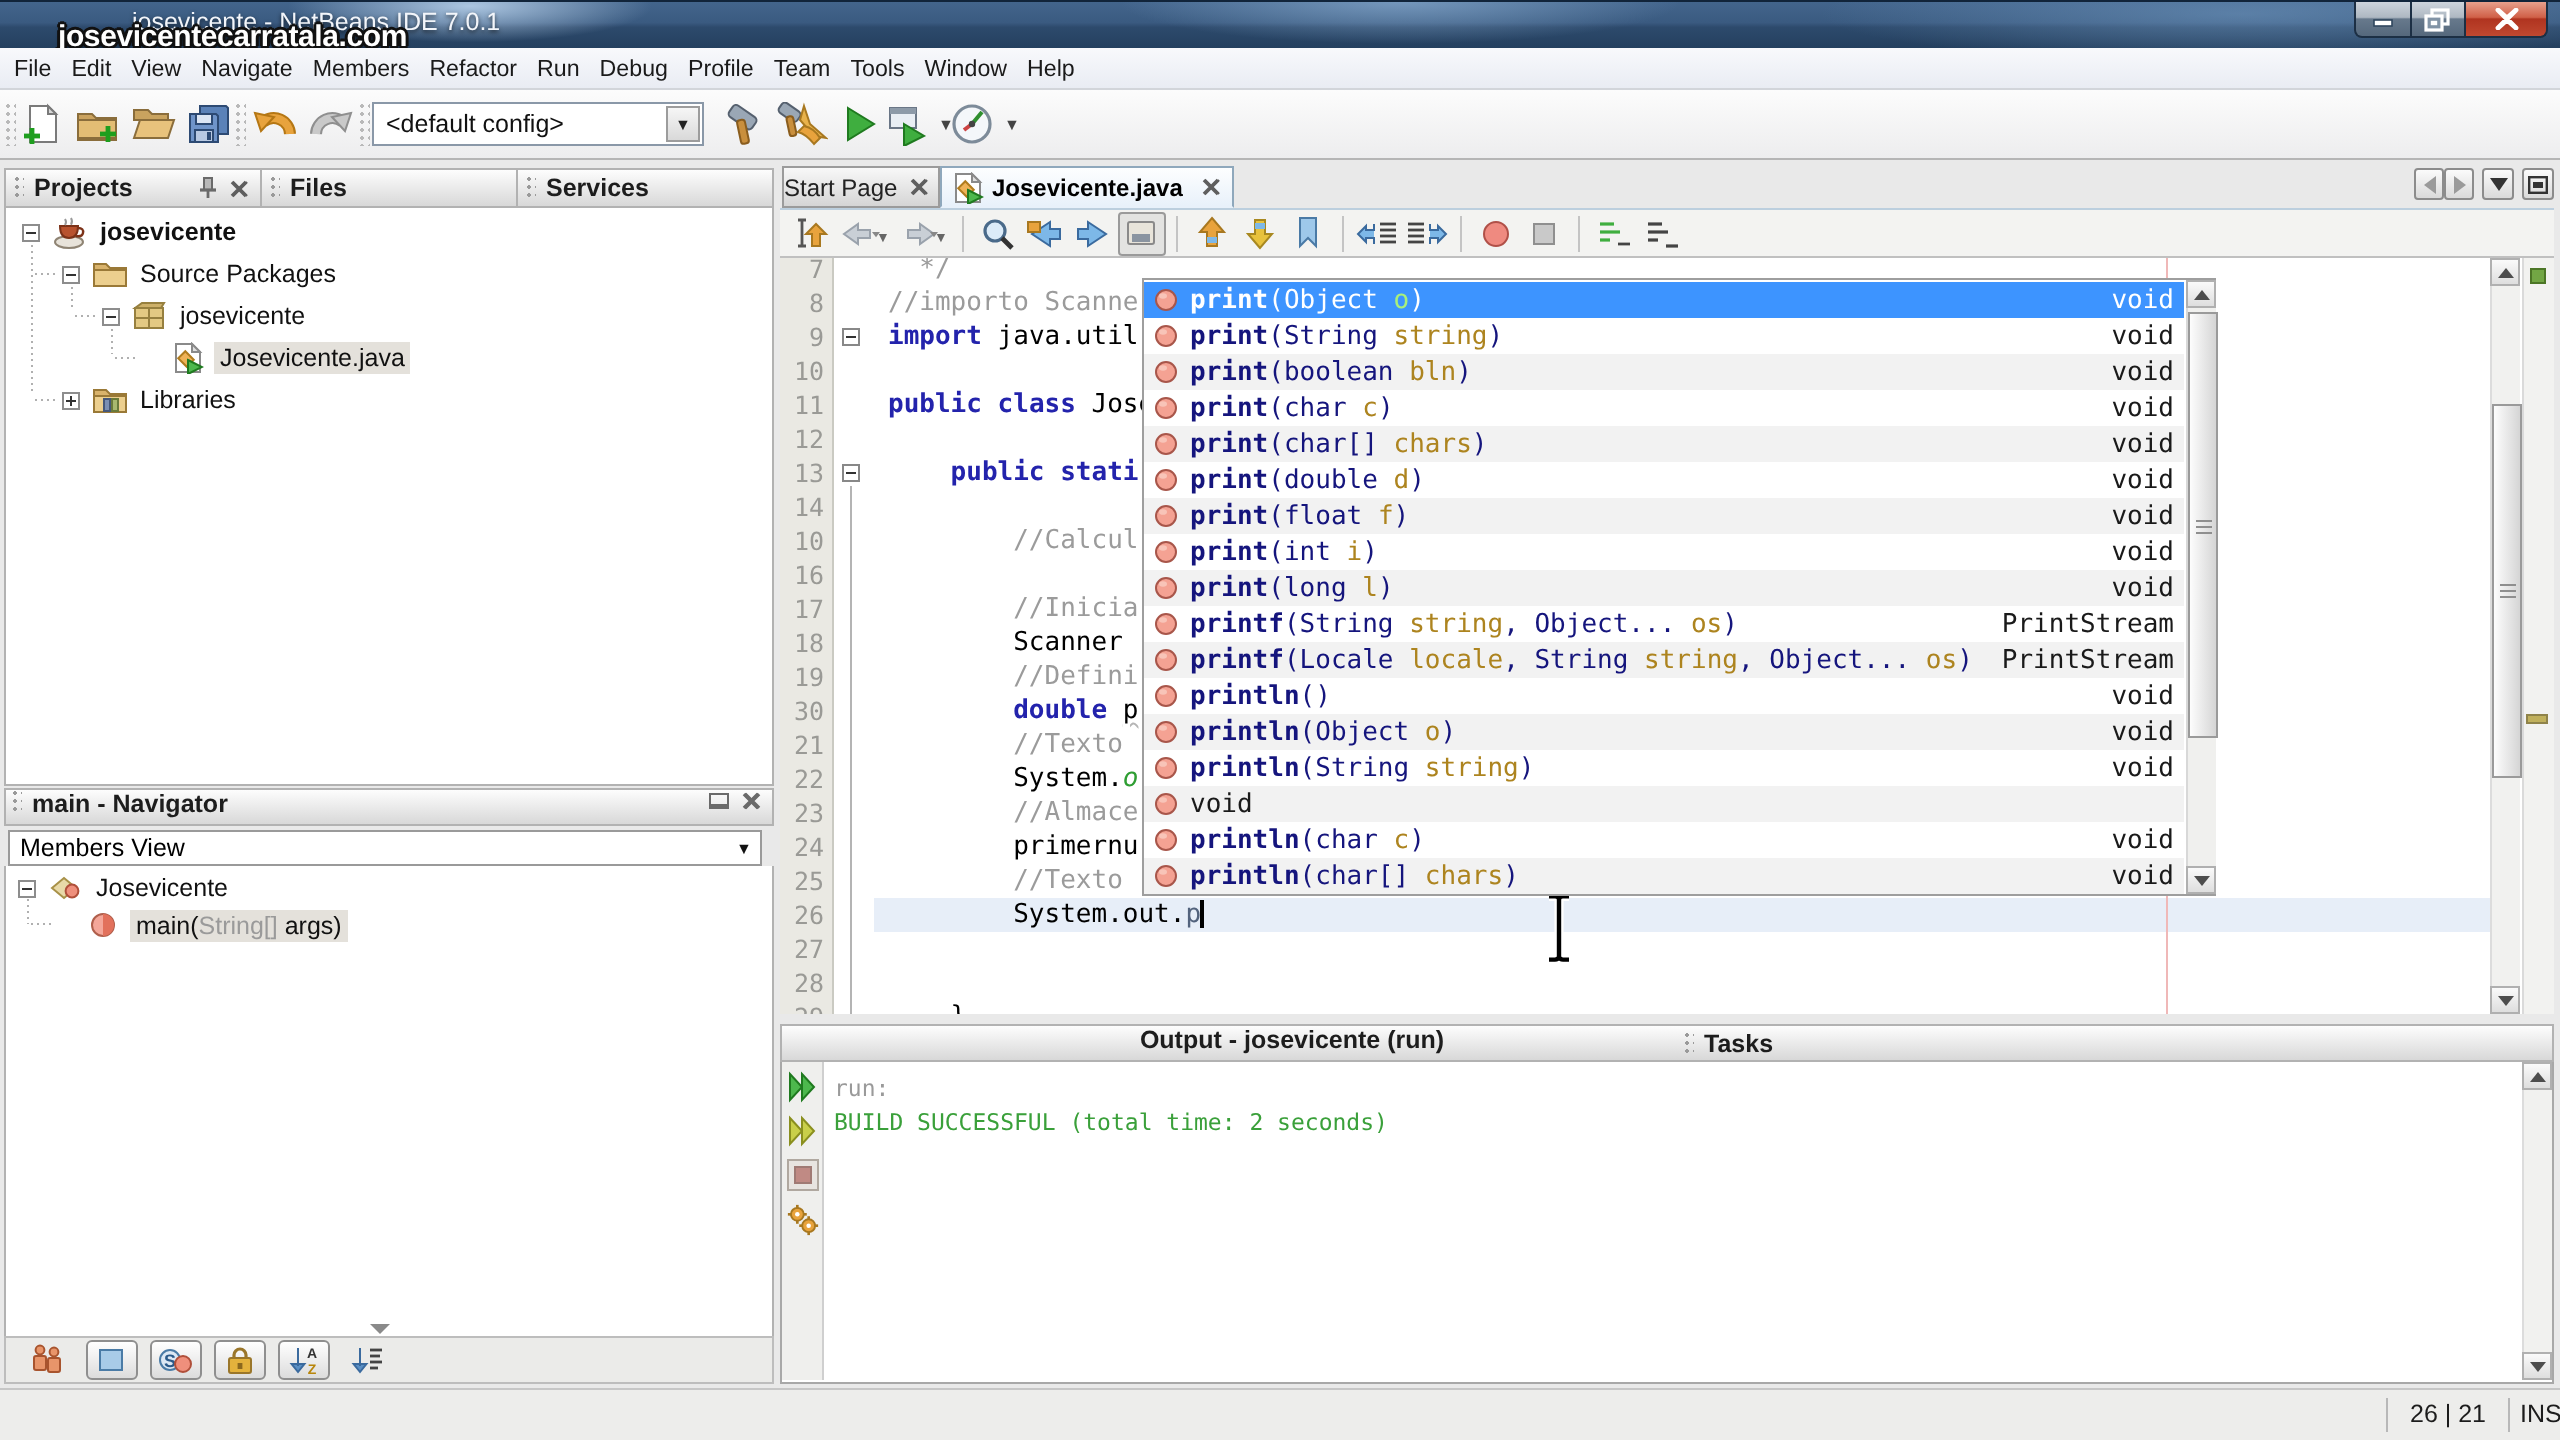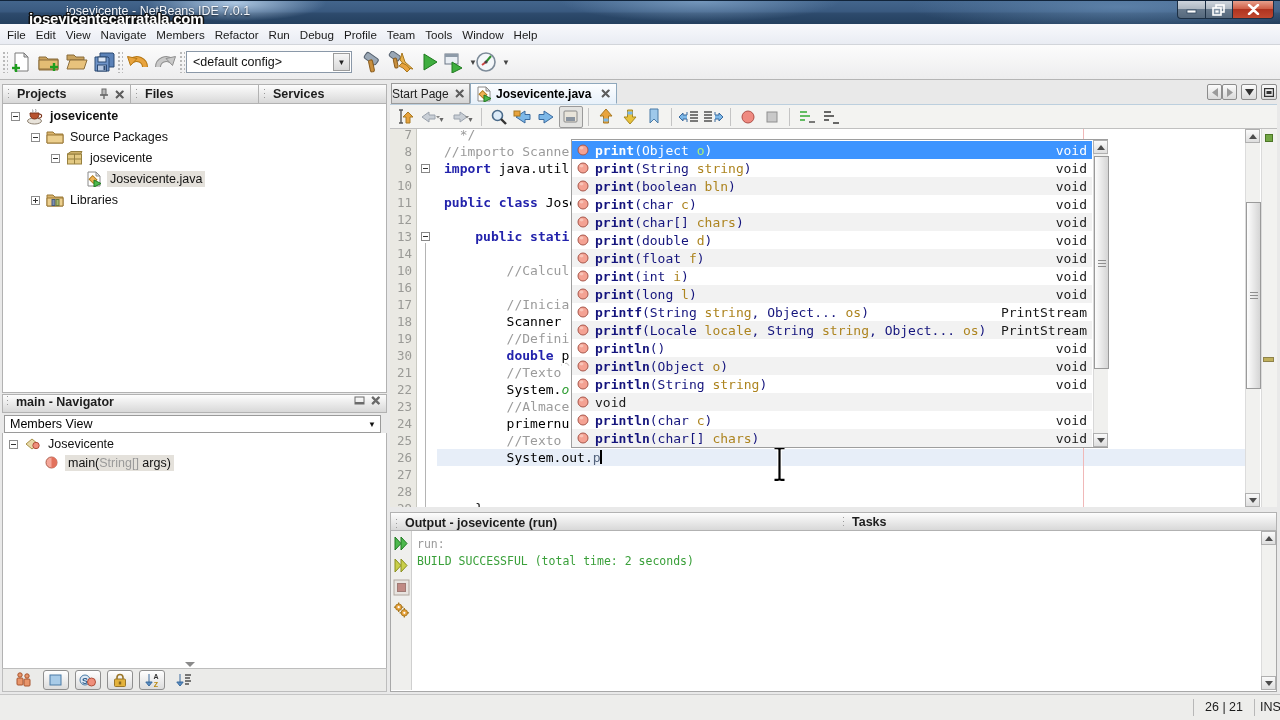--- a/index.html
+++ b/index.html
@@ -124,21 +124,21 @@
   .citem .mname { font-weight:bold; color:#15157d; }
   .citem .ptyp { color:#15157d; }
   .citem .pnam { color:#ad841f; }
   .citem .ret { color:#1a1a1a; }
   .citem.selected { background:#3d94ff; }
   .citem.selected .mname, .citem.selected .ptyp, .citem.selected .ret { color:#fff; }
   .citem.selected .pnam { color:#a8f07c; }
   #comp-scroll { position:absolute; left:521px; top:0; width:15px; height:307px; background:#f0f0ee; border-left:1px solid #d8d8d8; }
 
   
-  #output-hdr { left:390px; top:512px; width:508px; height:19px; border:1px solid #b2b2b2; display:flex; align-items:flex-end; padding-left:4px; }
+  #output-hdr { left:390px; top:512px; width:508px; height:19px; border:1px solid #b2b2b2; display:flex; align-items:center; padding-left:4px;flex-direction:column; }
   #output-hdr b, #tasks-hdr b { font-size:12.5px; color:#1d1d1d; }
   #tasks-hdr { left:838px; top:512px; width:439px; height:19px; border:1px solid #b2b2b2; border-left:none; display:flex; align-items:center; padding-left:4px; }
   #output-body { left:390px; top:531px; width:887px; height:161px; background:#fff; border:1px solid #a8a8a8; border-top:none; }
   #output-strip { position:absolute; left:0; top:0; width:21px; height:159px; background:#efefed; border-right:1px solid #cfcfcf; }
   .out-icon { position:absolute; left:2px; width:17px; height:17px; display:flex; align-items:center; justify-content:center; }
   .oline { position:absolute; left:26px; font-family:"DejaVu Sans Mono", monospace; font-size:11.5px; white-space:pre; height:15px; line-height:15px; }
   .oline.gray { color:#9a9a9a; }
   .oline.green { color:#3aa03a; }
   #out-vscroll { position:absolute; left:870px; top:0; width:15px; height:159px; background:#f1f1ef; border-left:1px solid #dcdcdc; }
 

